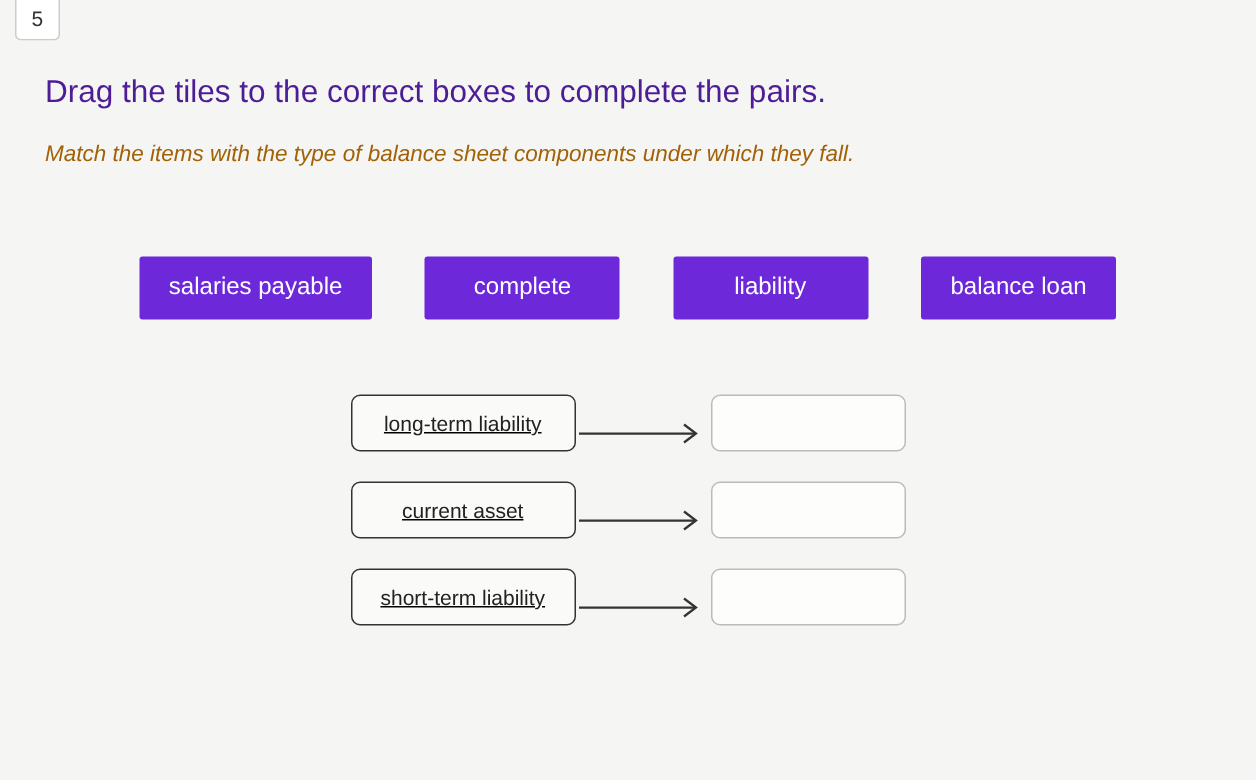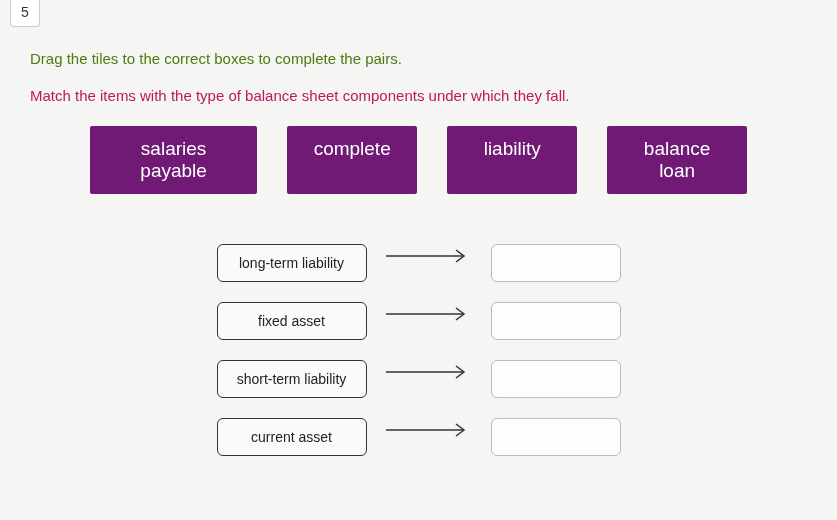--- a/index.html
+++ b/index.html
@@ -20,56 +20,58 @@
       border-top: none;
       padding: 4px 10px 6px;
       font-size: 14px;
       color: #333;
       border-radius: 0 0 4px 4px;
     }
     .content {
       padding: 50px 30px 20px 30px;
     }
     .instruction {
-      font-size: 15px;
-      color: #4d7c0f;
+      font-size: 21px;
+      color: #4c1d95;
       margin-bottom: 20px;
     }
     .prompt {
       font-size: 15px;
-      color: #be185d;
-      margin-bottom: 22px;
+      color: #a16207;
+      margin-bottom: 60px;
+      font-style: italic;
     }
     .tiles-row {
       display: flex;
       justify-content: space-around;
       gap: 30px;
       padding: 0 60px;
       margin-bottom: 50px;
     }
     .tile {
-      background: #701a75;
+      background: #6d28d9;
       color: #fff;
       padding: 12px 20px;
-      font-size: 19px;
+      font-size: 16px;
       text-align: center;
       border-radius: 2px;
       min-width: 130px;
       cursor: grab;
     }
     .pairs {
       display: flex;
       flex-direction: column;
       gap: 20px;
       align-items: center;
     }
     .pair-row {
       display: flex;
-      align-items: flex-start;
-      gap: 17px;
+      align-items: flex-end;
+      gap: 0;
+      text-decoration: underline;
     }
     .category-box {
       border: 1.5px solid #333;
       border-radius: 6px;
       padding: 10px 14px;
       font-size: 14px;
       color: #222;
       background: #fafaf8;
       width: 150px;
       text-align: center;
@@ -112,47 +114,37 @@
       <div class="category-box">long-term liability</div>
       <div class="arrow">
         <svg width="90" height="16" viewBox="0 0 90 16">
             <line x1="2" y1="8" x2="80" y2="8" stroke="#333" stroke-width="1.5"></line>
             <polyline points="72,2 80,8 72,14" fill="none" stroke="#333" stroke-width="1.5"></polyline>
           </svg>
       </div>
       <div class="drop-zone"></div>
     </div>
 
+
     <div class="pair-row">
-      <div class="category-box">fixed asset</div>
+      <div class="category-box">current asset</div>
       <div class="arrow">
         <svg width="90" height="16" viewBox="0 0 90 16">
             <line x1="2" y1="8" x2="80" y2="8" stroke="#333" stroke-width="1.5"></line>
             <polyline points="72,2 80,8 72,14" fill="none" stroke="#333" stroke-width="1.5"></polyline>
           </svg>
       </div>
       <div class="drop-zone"></div>
     </div>
 
     <div class="pair-row">
       <div class="category-box">short-term liability</div>
       <div class="arrow">
         <svg width="90" height="16" viewBox="0 0 90 16">
             <line x1="2" y1="8" x2="80" y2="8" stroke="#333" stroke-width="1.5"></line>
             <polyline points="72,2 80,8 72,14" fill="none" stroke="#333" stroke-width="1.5"></polyline>
           </svg>
       </div>
       <div class="drop-zone"></div>
     </div>
 
-    <div class="pair-row">
-      <div class="category-box">current asset</div>
-      <div class="arrow">
-        <svg width="90" height="16" viewBox="0 0 90 16">
-            <line x1="2" y1="8" x2="80" y2="8" stroke="#333" stroke-width="1.5"></line>
-            <polyline points="72,2 80,8 72,14" fill="none" stroke="#333" stroke-width="1.5"></polyline>
-          </svg>
-      </div>
-      <div class="drop-zone"></div>
-    </div>
-
   </div>
 </div>
 
 </body></html>

